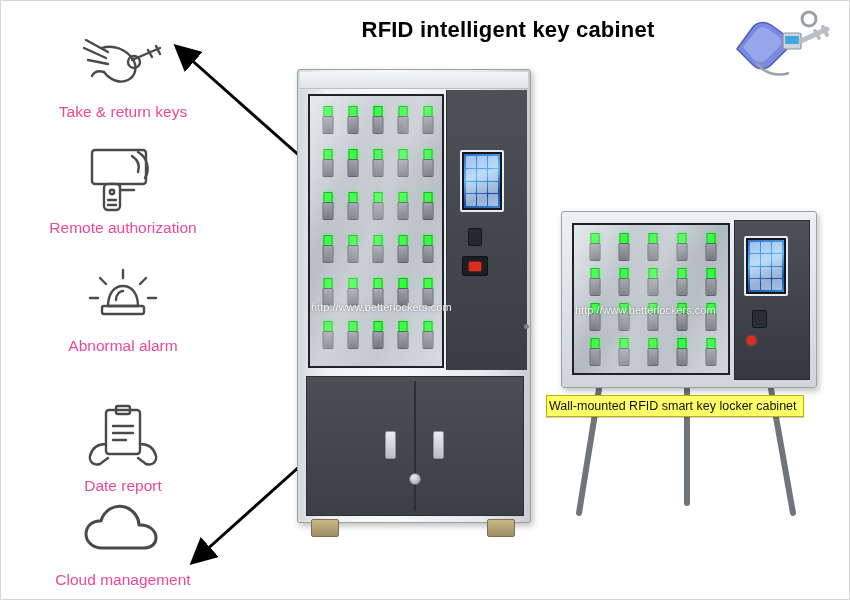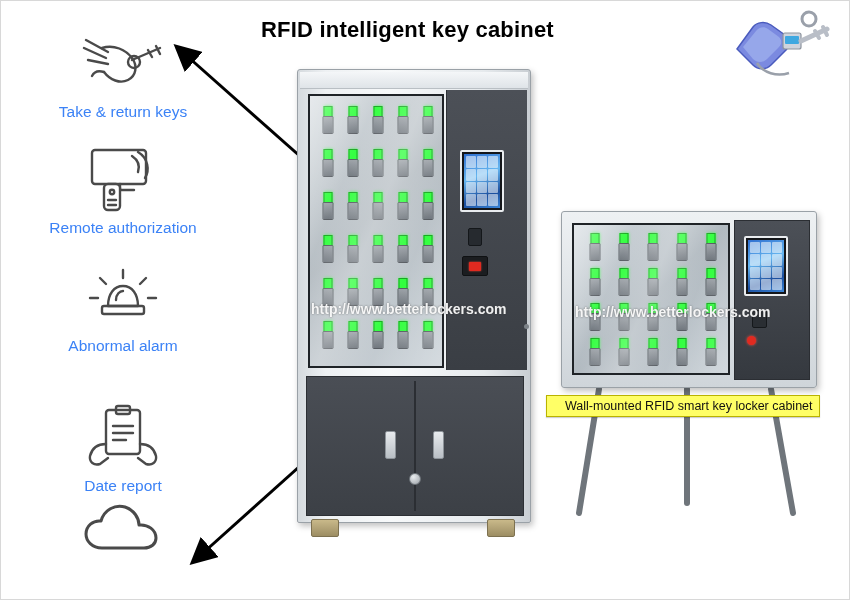--- a/index.html
+++ b/index.html
@@ -16,24 +16,24 @@
     height: 600px;
     background: #ffffff;
     border: 1px solid #d8d8d8;
     box-sizing: border-box;
     overflow: hidden;
   }
 
   
   .title {
     position: absolute;
-    left: 260px;
+    left: 247px;
     top: 16px;
     width: 520px;
-    text-align: left;
+    text-align: center;
     font-size: 22px;
     font-weight: bold;
     color: #000;
     letter-spacing: 0.2px;
   }
 
   
   .feature {
     position: absolute;
     left: 8px;
@@ -41,21 +41,21 @@
     text-align: center;
   }
   .feature .ficon {
     height: 76px;
     display: flex;
     align-items: center;
     justify-content: center;
   }
   .feature .flabel {
     font-size: 15.5px;
-    color: #3b82f6;
+    color: #ec4899;
     margin-top: 2px;
     white-space: nowrap;
   }
 
   
   .arrow-svg {
     position: absolute;
     left: 0;
     top: 0;
     width: 850px;
@@ -63,21 +63,21 @@
     pointer-events: none;
   }
 
   
   .caption {
     position: absolute;
     background: #ffff66;
     border: 1px solid #b9b300;
     color: #111;
     font-size: 12.5px;
-    padding: 3px 6px 3px 18px;
+    padding: 3px 6px 3px 2px;
     white-space: nowrap;
     box-shadow: 0 1px 1px rgba(0,0,0,0.18);
   }
 
   
   #standing {
     position: absolute;
     left: 296px;
     top: 68px;
     width: 232px;
@@ -322,22 +322,22 @@
     position: absolute;
     left: 0; top: 0;
     width: 268px; height: 320px;
     pointer-events: none;
   }
 
   
   .wm {
     position: absolute;
     color: rgba(255,255,255,0.92);
-    font-size: 14px;
-    font-weight: bold;
+    font-size: 11px;
+    font-weight: normal;
     text-shadow: 0 0 2px rgba(60,60,60,0.7);
     white-space: nowrap;
   }
 
   
   #keyphoto {
     position: absolute;
     right: 6px;
     top: 4px;
     width: 120px;
@@ -425,20 +425,21 @@
   </div>
 
   <div class="feature" style="top:492px;">
     <div class="ficon">
       <svg width="110" height="74" viewBox="0 0 110 74">
         <g fill="none" stroke="#4a4a4a" stroke-width="3" stroke-linecap="round" stroke-linejoin="round">
           <path d="M34 54 C24 54 18 47 18 40 C18 32 25 26 33 27 C36 16 47 10 57 13 C66 16 71 24 71 31 C80 30 88 36 88 44 C88 50 83 54 76 54 Z"></path>
         </g>
       </svg>
     </div>
+    <div class="flabel">Cloud management</div>
   </div>
 
   <svg class="arrow-svg">
     <defs>
       <marker id="ah" markerWidth="9" markerHeight="9" refX="3" refY="4.5" orient="auto">
         <path d="M0,0 L9,4.5 L0,9 z" fill="#000"></path>
       </marker>
     </defs>
     <line x1="318" y1="172" x2="186" y2="55" stroke="#000" stroke-width="3" marker-end="url(#ah)"></line>
     <line x1="318" y1="448" x2="202" y2="552" stroke="#000" stroke-width="3" marker-end="url(#ah)"></line>

